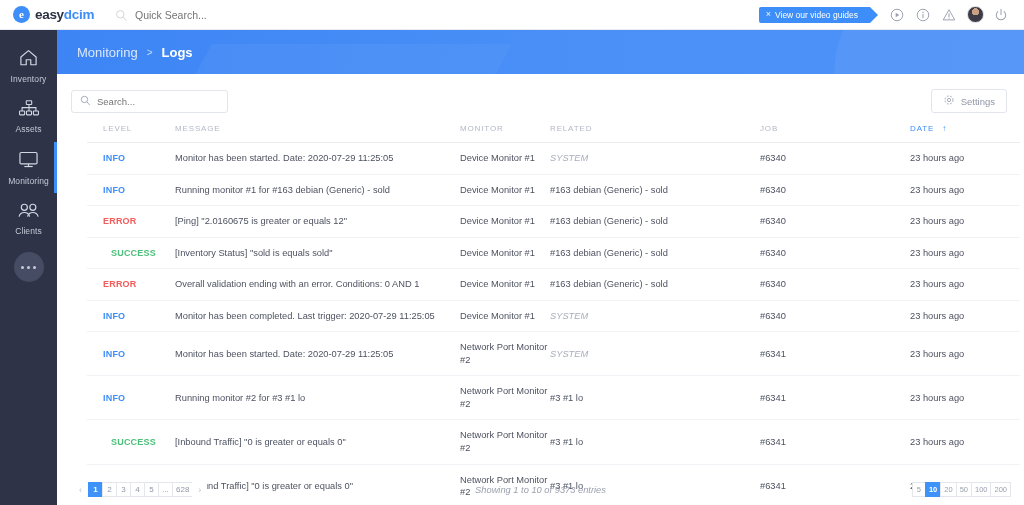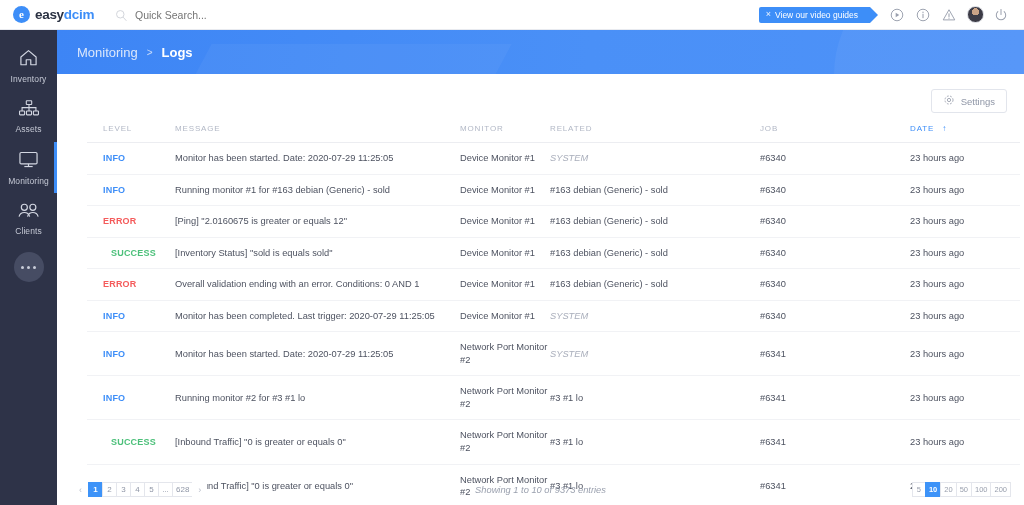--- a/index.html
+++ b/index.html
@@ -309,20 +309,29 @@
   <div class="crumbs">
     <span class="crumb-1">Monitoring</span>
     <span class="crumb-sep">&gt;</span>
     <span class="crumb-2">Logs</span>
   </div>
 </div>
 
 <div class="card">
 
   <div class="card-tools">
+    <div class="search-box">
+      <span>
+        <svg width="11" height="11" viewBox="0 0 16 16">
+            <circle cx="6.5" cy="6.5" r="4.6" fill="none" stroke="#9aa0ae" stroke-width="1.3"></circle>
+            <line x1="10" y1="10" x2="14" y2="14.5" stroke="#9aa0ae" stroke-width="1.3"></line>
+          </svg>
+      </span>
+      <input placeholder="Search..." style="">
+    </div>
     <div class="settings-btn">
       <span>
         <svg width="12" height="12" viewBox="0 0 22 22">
             <g fill="none" stroke="#9aa0ae" stroke-width="1.6">
               <circle cx="11" cy="11" r="3"></circle>
               <circle cx="11" cy="11" r="7.4" stroke-dasharray="3.4 2.6"></circle>
             </g>
           </svg>
       </span>
       <span class="sl">Settings</span>

